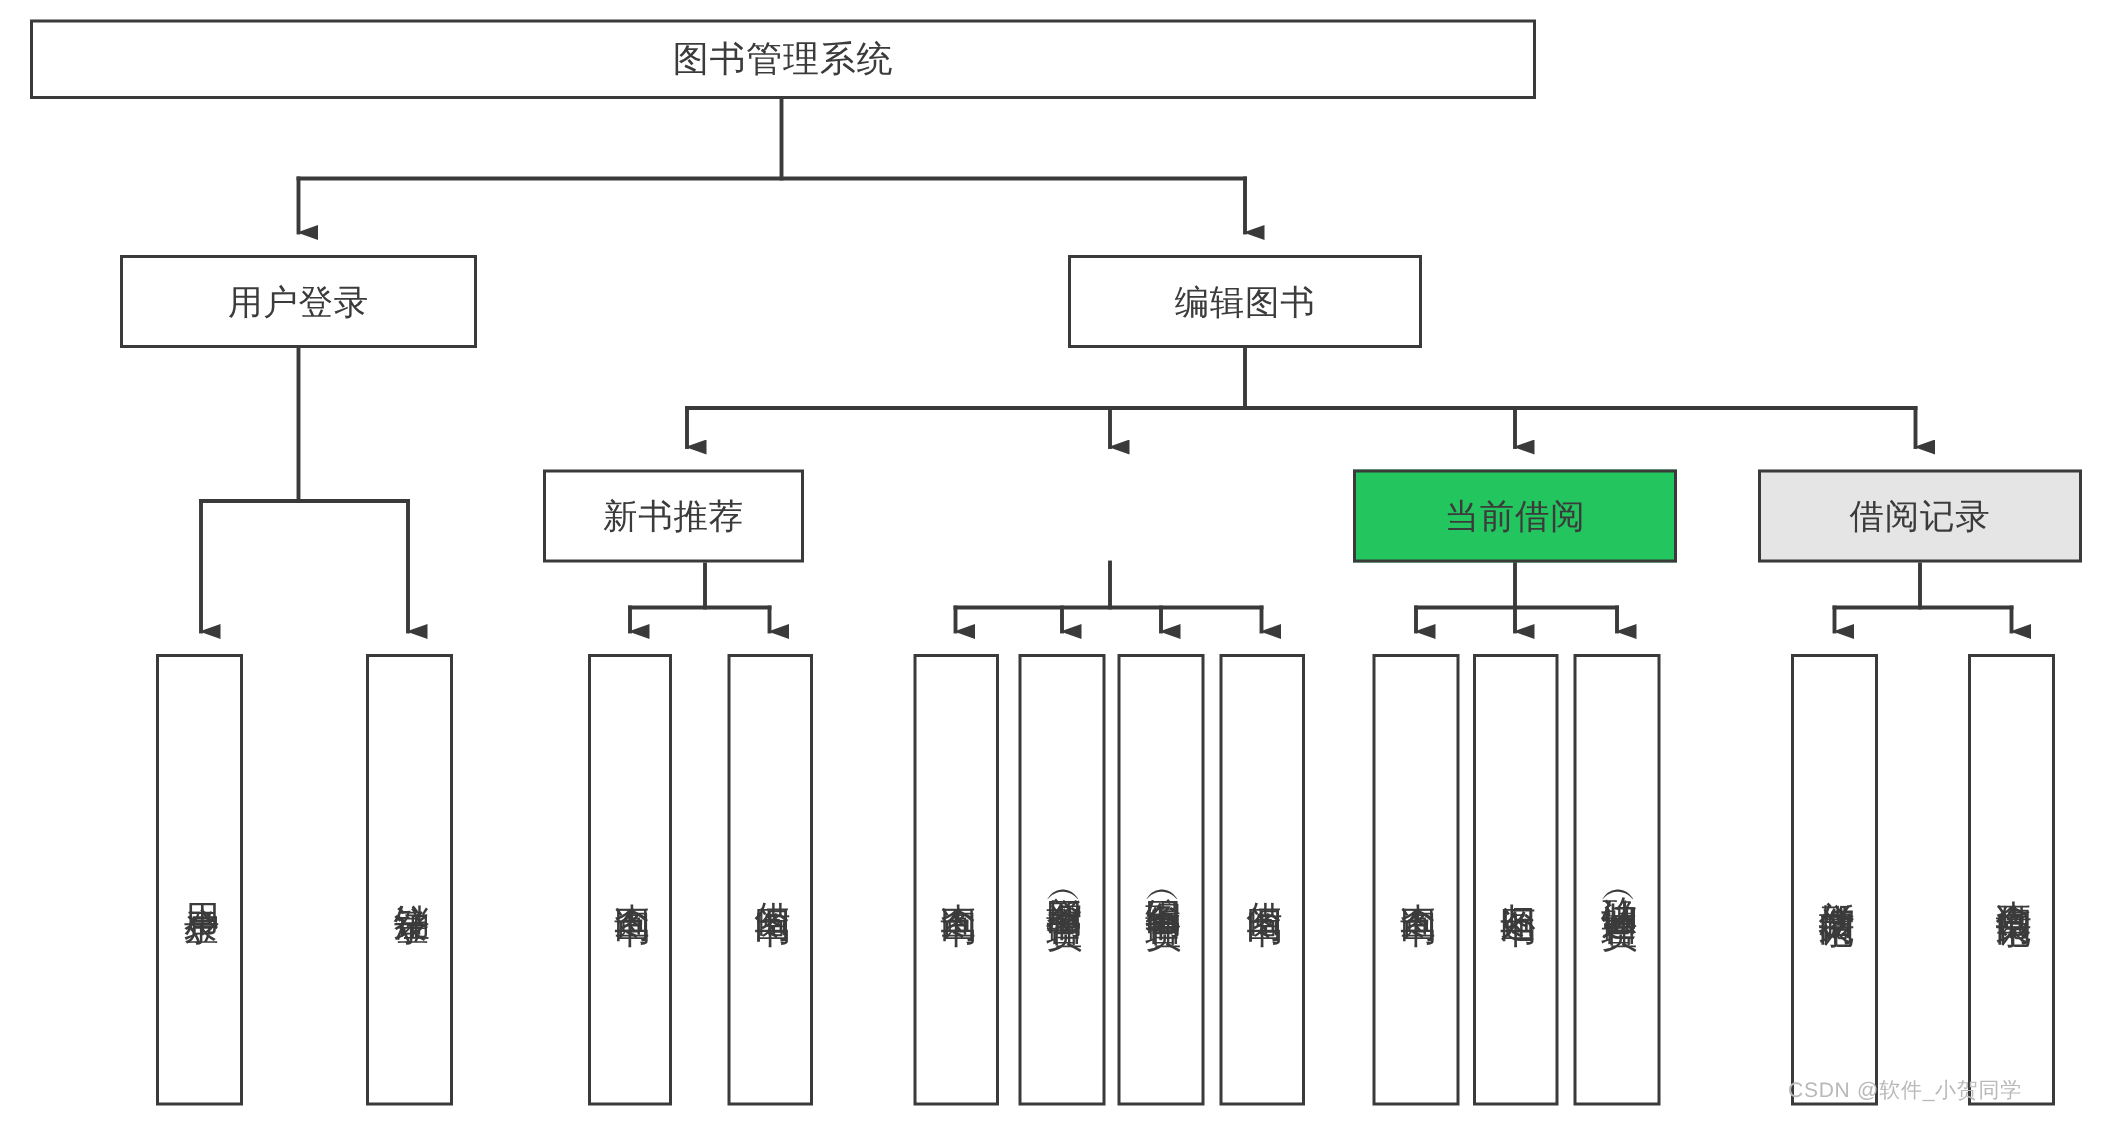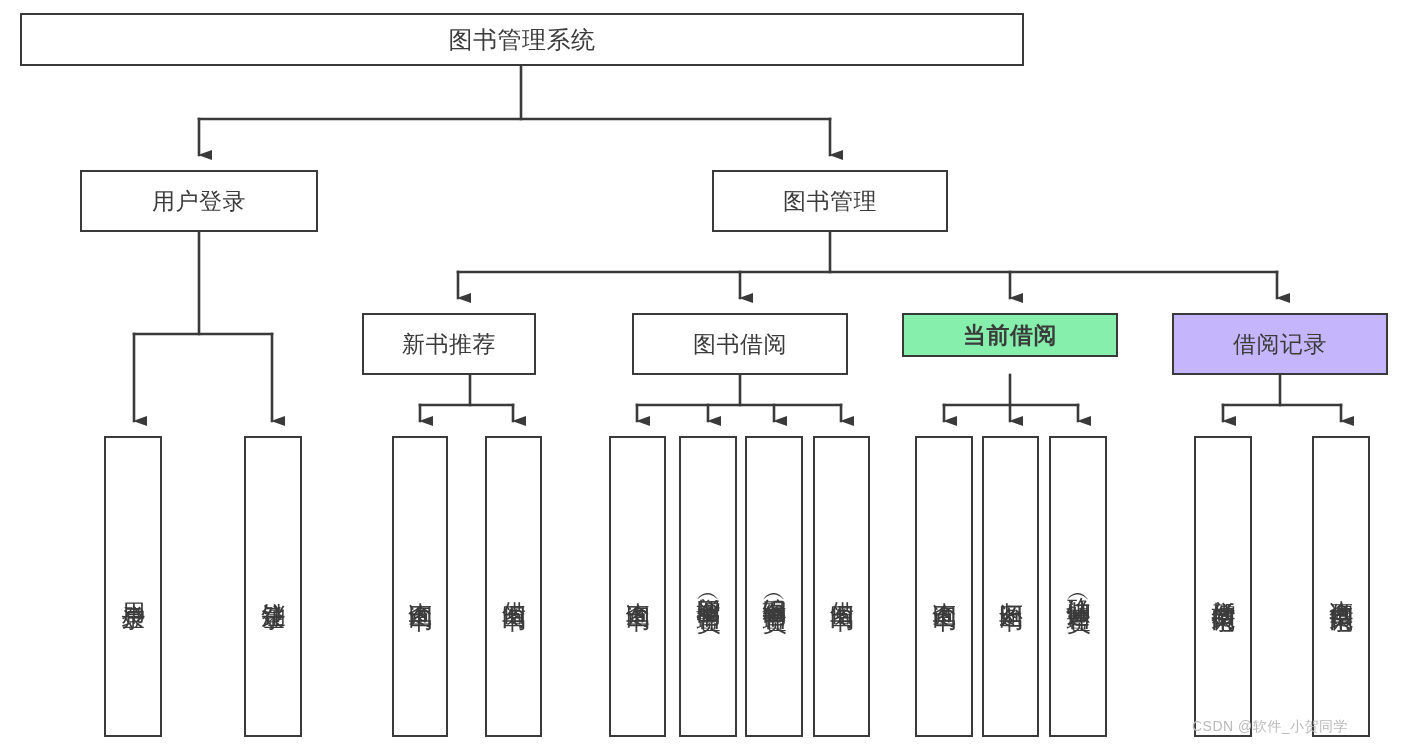--- a/index.html
+++ b/index.html
@@ -125,33 +125,30 @@
   </svg>
 
   <div class="node root horiz" style="left: 20px; top: 13px; width: 1004px; height: 53px; border-color: rgb(58, 58, 58); background: rgb(255, 255, 255); color: rgb(59, 59, 59);">
     <span class="node-label">图书管理系统</span>
   </div>
 
   <div class="node horiz" style="left: 80px; top: 170px; width: 238px; height: 62px; border-color: rgb(58, 58, 58); background: rgb(255, 255, 255); color: rgb(59, 59, 59);">
     <span class="node-label">用户登录</span>
   </div>
   <div class="node horiz" style="left: 712px; top: 170px; width: 236px; height: 62px; border-color: rgb(58, 58, 58); background: rgb(255, 255, 255); color: rgb(59, 59, 59);">
-    <span class="node-label">图书管理</span>
+    <span class="node-label">编辑图书</span>
   </div>
 
   <div class="node horiz" style="left: 362px; top: 313px; width: 174px; height: 62px; border-color: rgb(58, 58, 58); background: rgb(255, 255, 255); color: rgb(59, 59, 59);">
     <span class="node-label">新书推荐</span>
   </div>
-  <div class="node horiz" style="left: 632px; top: 313px; width: 216px; height: 62px; border-color: rgb(58, 58, 58); background: rgb(255, 255, 255); color: rgb(59, 59, 59);">
-    <span class="node-label">图书借阅</span>
-  </div>
-  <div class="node horiz" style="left: 902px; top: 313px; width: 216px; height: 44px; border-color: rgb(58, 58, 58); background: #86efac; color: rgb(59, 59, 59); font-weight: bold;">
+  <div class="node horiz" style="left: 902px; top: 313px; width: 216px; height: 62px; border-color: rgb(58, 58, 58); background: #22c55e; color: rgb(59, 59, 59);">
     <span class="node-label">当前借阅</span>
   </div>
-  <div class="node horiz" style="left: 1172px; top: 313px; width: 216px; height: 62px; border-color: rgb(58, 58, 58); background: #c4b5fd; color: rgb(59, 59, 59);">
+  <div class="node horiz" style="left: 1172px; top: 313px; width: 216px; height: 62px; border-color: rgb(58, 58, 58); background: #e5e5e5; color: rgb(59, 59, 59);">
     <span class="node-label">借阅记录</span>
   </div>
 
   <div class="node vert" style="left: 104px; top: 436px; width: 58px; height: 301px; border-color: rgb(58, 58, 58); background: rgb(255, 255, 255); color: rgb(59, 59, 59);">
     <span class="node-label">用户登录</span>
   </div>
   <div class="node vert" style="left: 244px; top: 436px; width: 58px; height: 301px; border-color: rgb(58, 58, 58); background: rgb(255, 255, 255); color: rgb(59, 59, 59);">
     <span class="node-label">注销登录</span>
   </div>
   <div class="node vert" style="left: 392px; top: 436px; width: 56px; height: 301px; border-color: rgb(58, 58, 58); background: rgb(255, 255, 255); color: rgb(59, 59, 59);">

